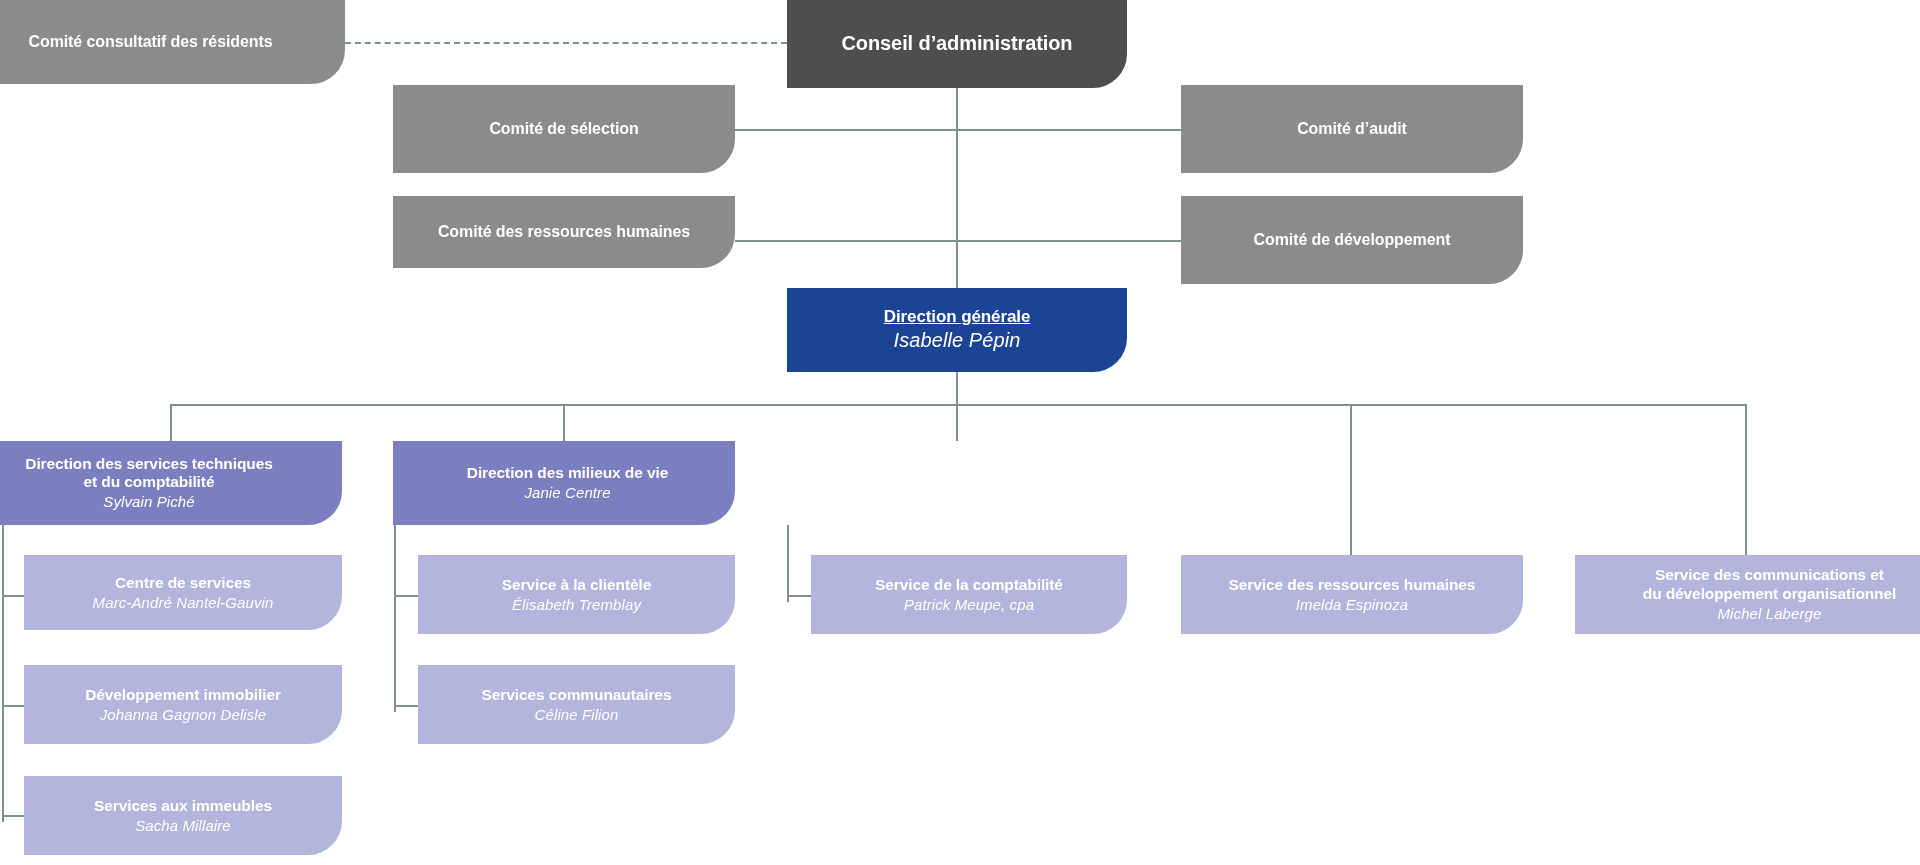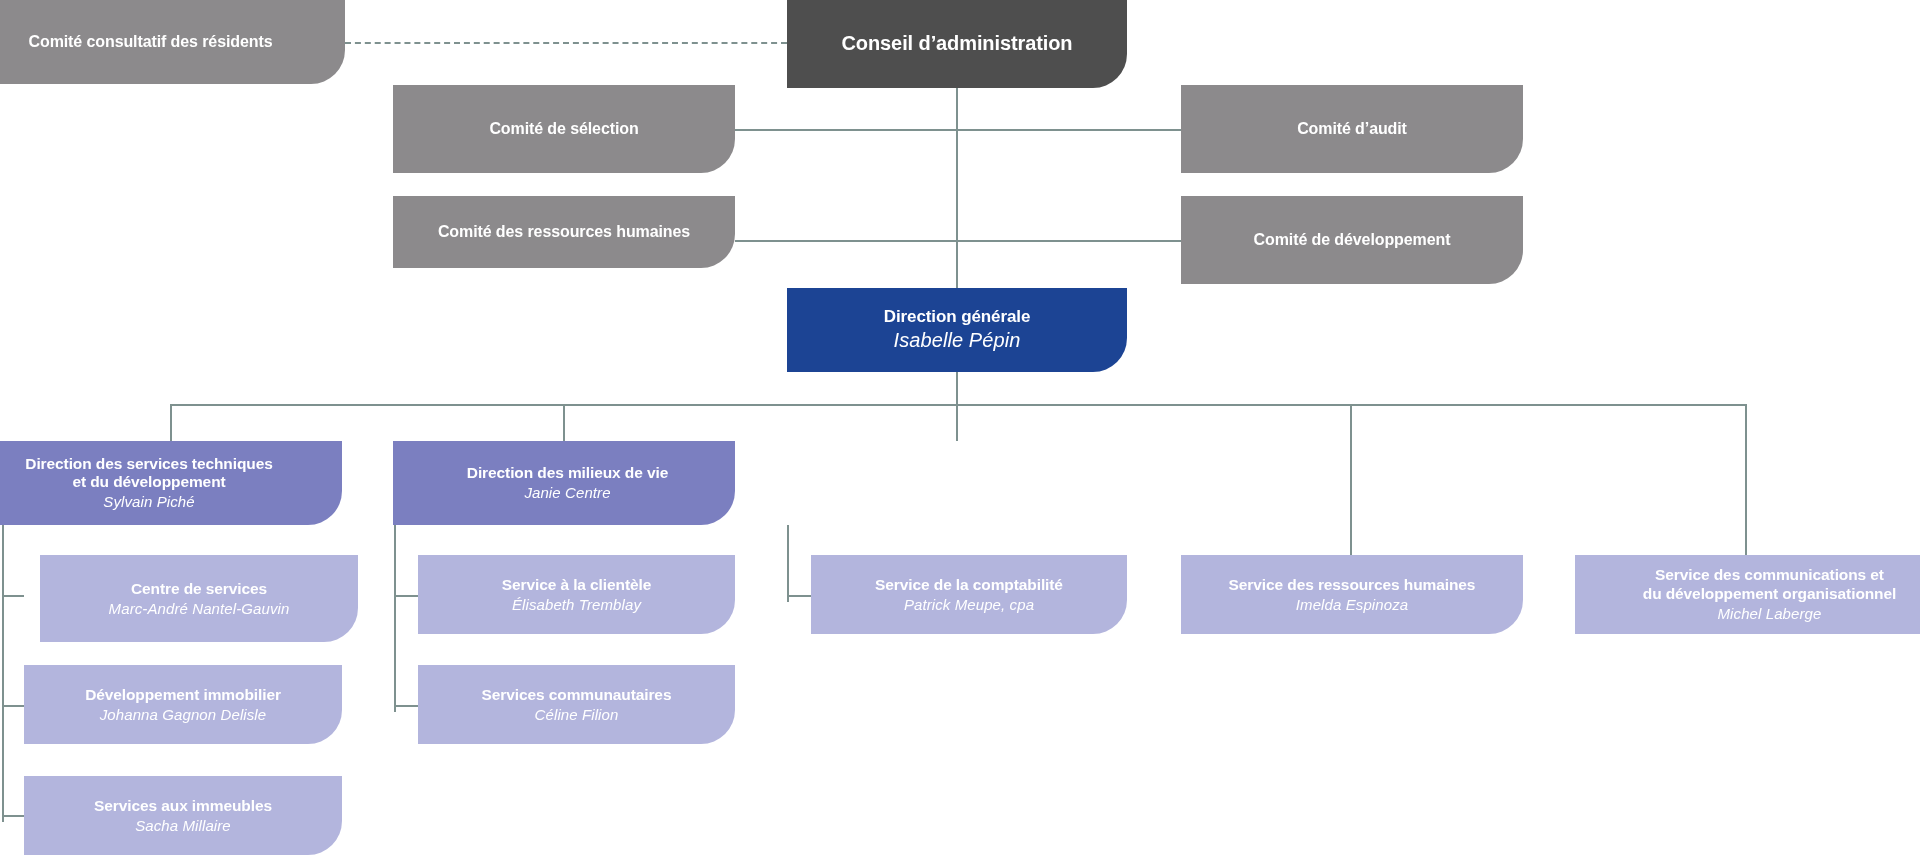--- a/index.html
+++ b/index.html
@@ -50,21 +50,21 @@
   }
 
   
   .lvl-board{background:#4e4e4e;}
   .lvl-board .title{font-size:20px;}
 
   .lvl-committee{background:#8c8a8c;}
   .lvl-committee .title{font-size:16px;}
 
   .lvl-dg{background:#1c4494;}
-  .lvl-dg .title{font-size:17px;}
+  .lvl-dg .title{font-size:17px;text-decoration:underline;}
   .lvl-dg .person{font-size:20px;margin-top:2px;}
 
   .lvl-direction{background:#7b7fc0;}
   .lvl-direction .title{font-size:15.5px;}
   .lvl-direction .person{font-size:15px;margin-top:2px;}
 
   .lvl-service{background:#b3b5dd;}
   .lvl-service .title{font-size:15.5px;}
   .lvl-service .person{font-size:15px;margin-top:2px;}
 </style>
@@ -127,31 +127,31 @@
     <div class="title">Comité de développement</div>
   </div>
 
   <div class="node lvl-dg" style="left:787px; top:288px; width:340px; height:84px;">
     <div class="title">Direction générale</div>
     <div class="person">Isabelle Pépin</div>
   </div>
 
   <div class="node lvl-direction" style="left:-44px; top:441px; width:386px; height:84px;">
     <div class="title">Direction des services techniques</div>
-    <div class="title">et du développement</div>
+    <div class="title">et du comptabilité</div>
     <div class="person">Sylvain Piché</div>
   </div>
 
   <div class="node lvl-direction" style="left:393px; top:441px; width:342px; height:84px;padding-left:21px;">
     <div class="title">Direction des milieux de vie</div>
     <div class="person">Janie Centre</div>
   </div>
 
 
-  <div class="node lvl-service" style="left:24px; top:555px; width:318px; height:87px;margin-left:16px;">
+  <div class="node lvl-service" style="left:24px; top:555px; width:318px; height:75px;">
     <div class="title">Centre de services</div>
     <div class="person">Marc-André Nantel-Gauvin</div>
   </div>
 
   <div class="node lvl-service" style="left:24px; top:665px; width:318px; height:79px;">
     <div class="title">Développement immobilier</div>
     <div class="person">Johanna Gagnon Delisle</div>
   </div>
 
   <div class="node lvl-service" style="left:24px; top:776px; width:318px; height:79px;">

